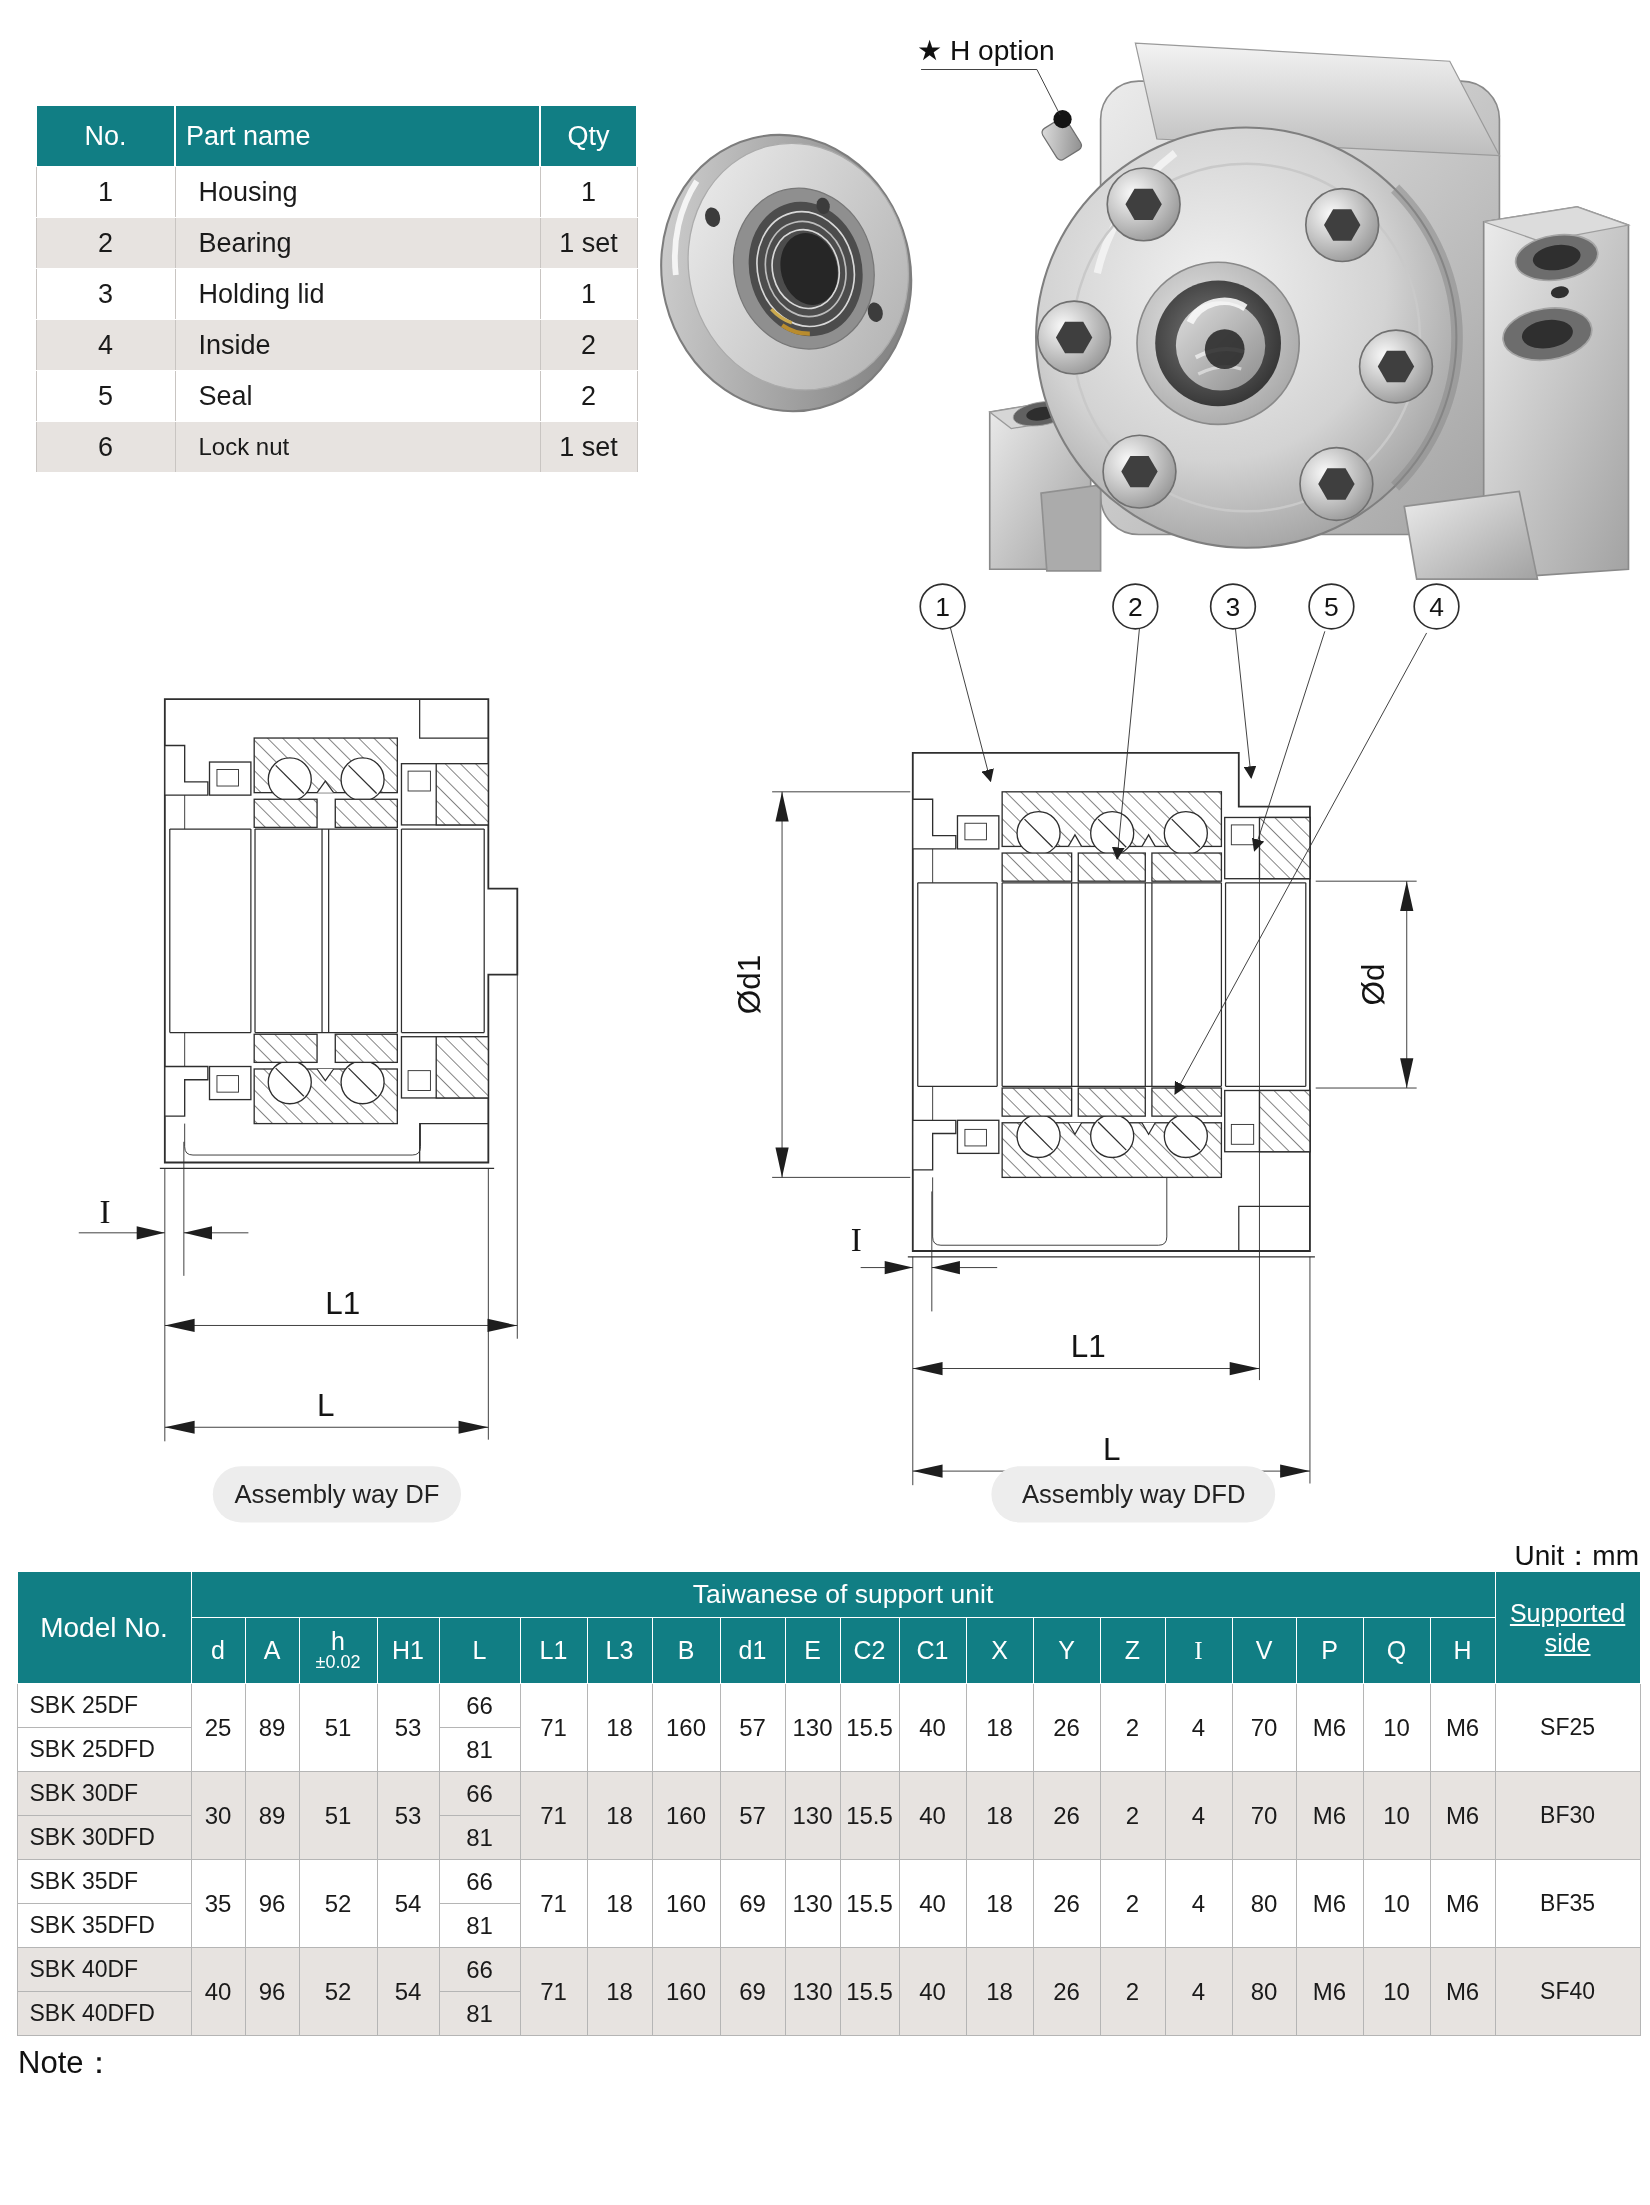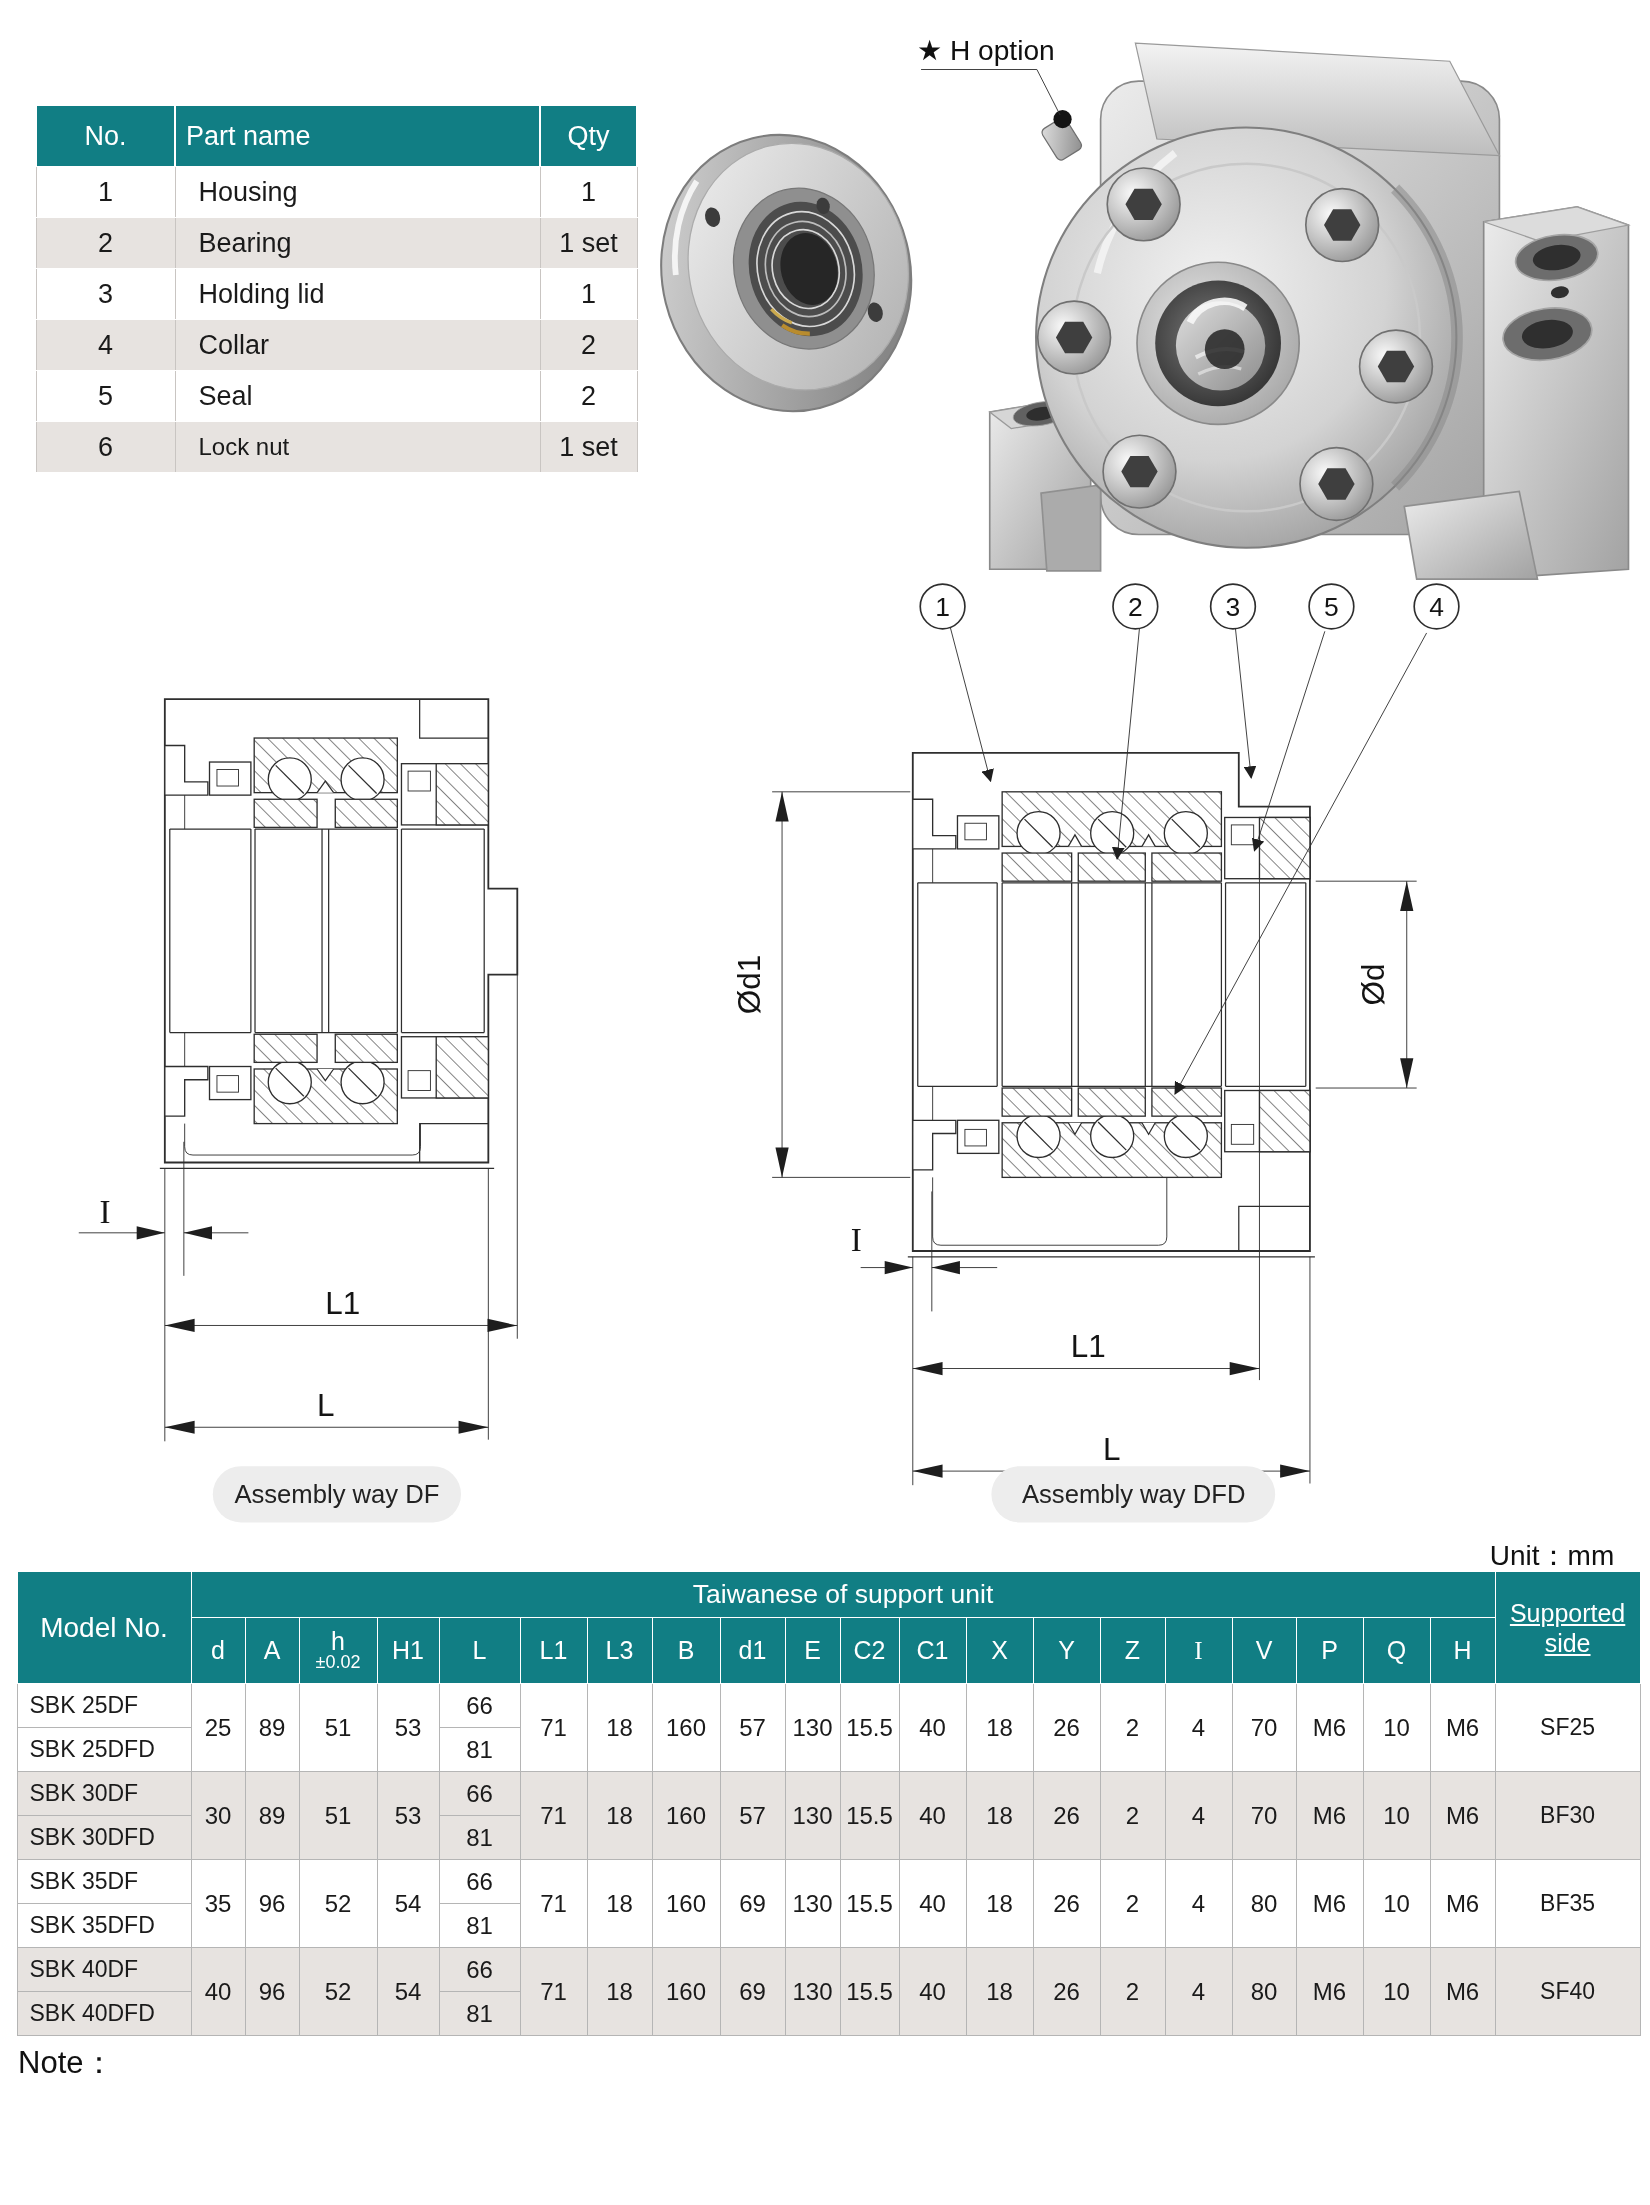--- a/index.html
+++ b/index.html
@@ -10,21 +10,21 @@
   .parts th{background:#117e84;color:#fff;font-weight:normal;font-size:27px;height:58px;
             border-left:2.5px solid #fff;border-right:2.5px solid #fff;margin-top:40px;}
   .parts td{font-size:27px;height:48px;border-left:1.7px solid #c9c5c2;border-right:1.7px solid #c9c5c2;
             border-top:1.7px solid #fff;border-bottom:1.7px solid #fff;}
   .parts .c-no{width:135px;text-align:center;}
   .parts .c-name{width:352px;text-align:left;padding-left:23px;}
   .parts .c-qty{width:93px;text-align:center;}
   .parts tr.alt td{background:#e7e3e0;}
   .parts td.small{font-size:24px;}
   
-  .unit{position:absolute;left:1465px;top:1537px;width:174px;font-size:28px;text-align:center;color:#111;}
+  .unit{position:absolute;left:1465px;top:1537px;width:174px;font-size:28px;text-align:right;color:#111;}
   
   .dims{position:absolute;left:16.5px;top:1571px;width:1620px;border-collapse:collapse;table-layout:fixed;}
   .dims th{background:#117e84;color:#fff;font-weight:normal;border:1.7px solid #fff;}
   .dims .h1 th{font-size:26.5px;height:43px;}
   .dims .h2 th{font-size:25px;height:63px;}
   .dims th.model{font-size:28px;}
   .dims th.supp{font-size:25px;line-height:30px;padding:0 11.6px;text-decoration:underline;}
   .dims th .tol{display:block;font-size:18px;line-height:20px;margin-top:-1.7px;}
   .dims th .hch{display:block;font-size:25px;line-height:25px;}
   .dims td{border:0.8px solid #b5b5b5;height:41px;text-align:center;font-size:24px;background:#fff;}
@@ -74,21 +74,21 @@
         <td class="c-name">Bearing</td>
         <td class="c-qty">1 set</td>
       </tr>
       <tr>
         <td class="c-no">3</td>
         <td class="c-name">Holding lid</td>
         <td class="c-qty">1</td>
       </tr>
       <tr class="alt">
         <td class="c-no">4</td>
-        <td class="c-name">Collar</td>
+        <td class="c-name">Inside</td>
         <td class="c-qty">2</td>
       </tr>
       <tr>
         <td class="c-no">5</td>
         <td class="c-name">Seal</td>
         <td class="c-qty">2</td>
       </tr>
       <tr class="alt">
         <td class="c-no">6</td>
         <td class="c-name small">Lock nut</td>

